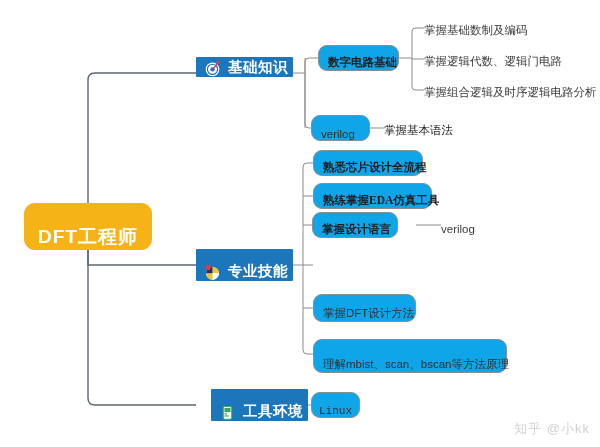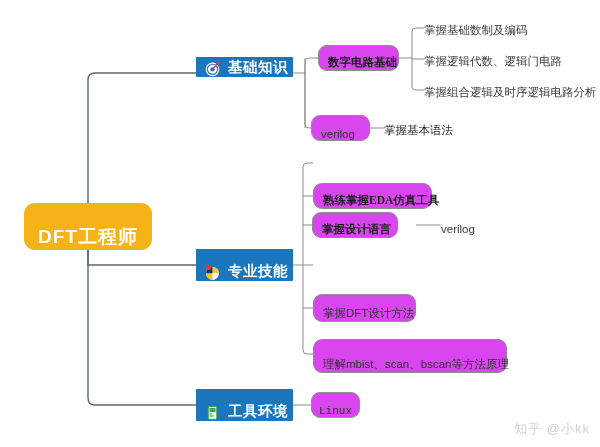--- a/index.html
+++ b/index.html
@@ -38,21 +38,21 @@
   }
   .l1 .ic{
     width:17px;height:17px;margin-right:7px;flex:0 0 auto;
     display:block;
   }
 
   
   .boxed{
     border:1px solid #8d8d8d;
     border-radius:9px;
-    background:#d946ef;
+    background:#0ea5e9;
     color:#2f2f2f;
     font-size:11.5px;
     padding:0 9px;
     white-space:nowrap;
   }
   .boxed.bold{font-weight:bold;color:#1d1d1d;}
   .boxed.mono{font-family:"Liberation Mono","DejaVu Sans Mono",monospace;font-size:11px;}
 
   
   .wide{justify-content:flex-start;}
@@ -163,40 +163,43 @@
       <circle cx="10" cy="11" r="7.5" fill="#ffffff"></circle>
       <path d="M10 11 L10 3.5 A7.5 7.5 0 0 1 17.5 11 Z" fill="#f3c327"></path>
       <path d="M10 11 L17.5 11 A7.5 7.5 0 0 1 10 18.5 Z" fill="#ffffff"></path>
       <path d="M10 11 L10 18.5 A7.5 7.5 0 0 1 2.5 11 Z" fill="#f3c327"></path>
       <path d="M10 11 L2.5 11 A7.5 7.5 0 0 1 10 3.5 Z" fill="#123a66"></path>
       <circle cx="5" cy="4" r="3" fill="#e23b3b"></circle>
     </svg>
     <span>专业技能</span>
   </div>
 
+  <div class="node boxed bold" style="left:313px;top:150px;width:110px;height:26px;">
+    <span>熟悉芯片设计全流程</span>
+  </div>
   <div class="node boxed bold" style="left:313px;top:183px;width:119px;height:26px;font-family:Liberation Serif, serif;">
     <span>熟练掌握EDA仿真工具</span>
   </div>
   <div class="node boxed bold" style="left:312px;top:212px;width:86px;height:26px;">
     <span>掌握设计语言</span>
   </div>
   <div class="node leaf" style="left:441px;top:215px;height:20px;">
     <span>verilog</span>
   </div>
 
 
   <div class="node boxed" style="left:313px;top:294px;width:103px;height:28px;">
     <span>掌握DFT设计方法</span>
   </div>
 
   <div class="node boxed" style="left:313px;top:339px;width:194px;height:34px;">
     <span>理解mbist、scan、bscan等方法原理</span>
   </div>
 
-  <div class="node l1" style="left:196px;top:389px;width:97px;height:32px;">
+  <div class="node l1" style="left:211px;top:389px;width:97px;height:32px;">
     <svg class="ic" viewBox="0 0 20 20">
       <rect x="5" y="3" width="10" height="15" rx="1.5" fill="#ffffff" stroke="#3aa657" stroke-width="1.2"></rect>
       <rect x="6.4" y="4.6" width="7.2" height="5" fill="#3aa657"></rect>
       <rect x="6.4" y="11" width="3" height="1.4" fill="#3aa657"></rect>
       <rect x="6.4" y="13.4" width="5" height="1.4" fill="#3aa657"></rect>
     </svg>
     <span>工具环境</span>
   </div>
 
   <div class="node boxed mono" style="left:311px;top:392px;width:49px;height:26px;justify-content:center;">

